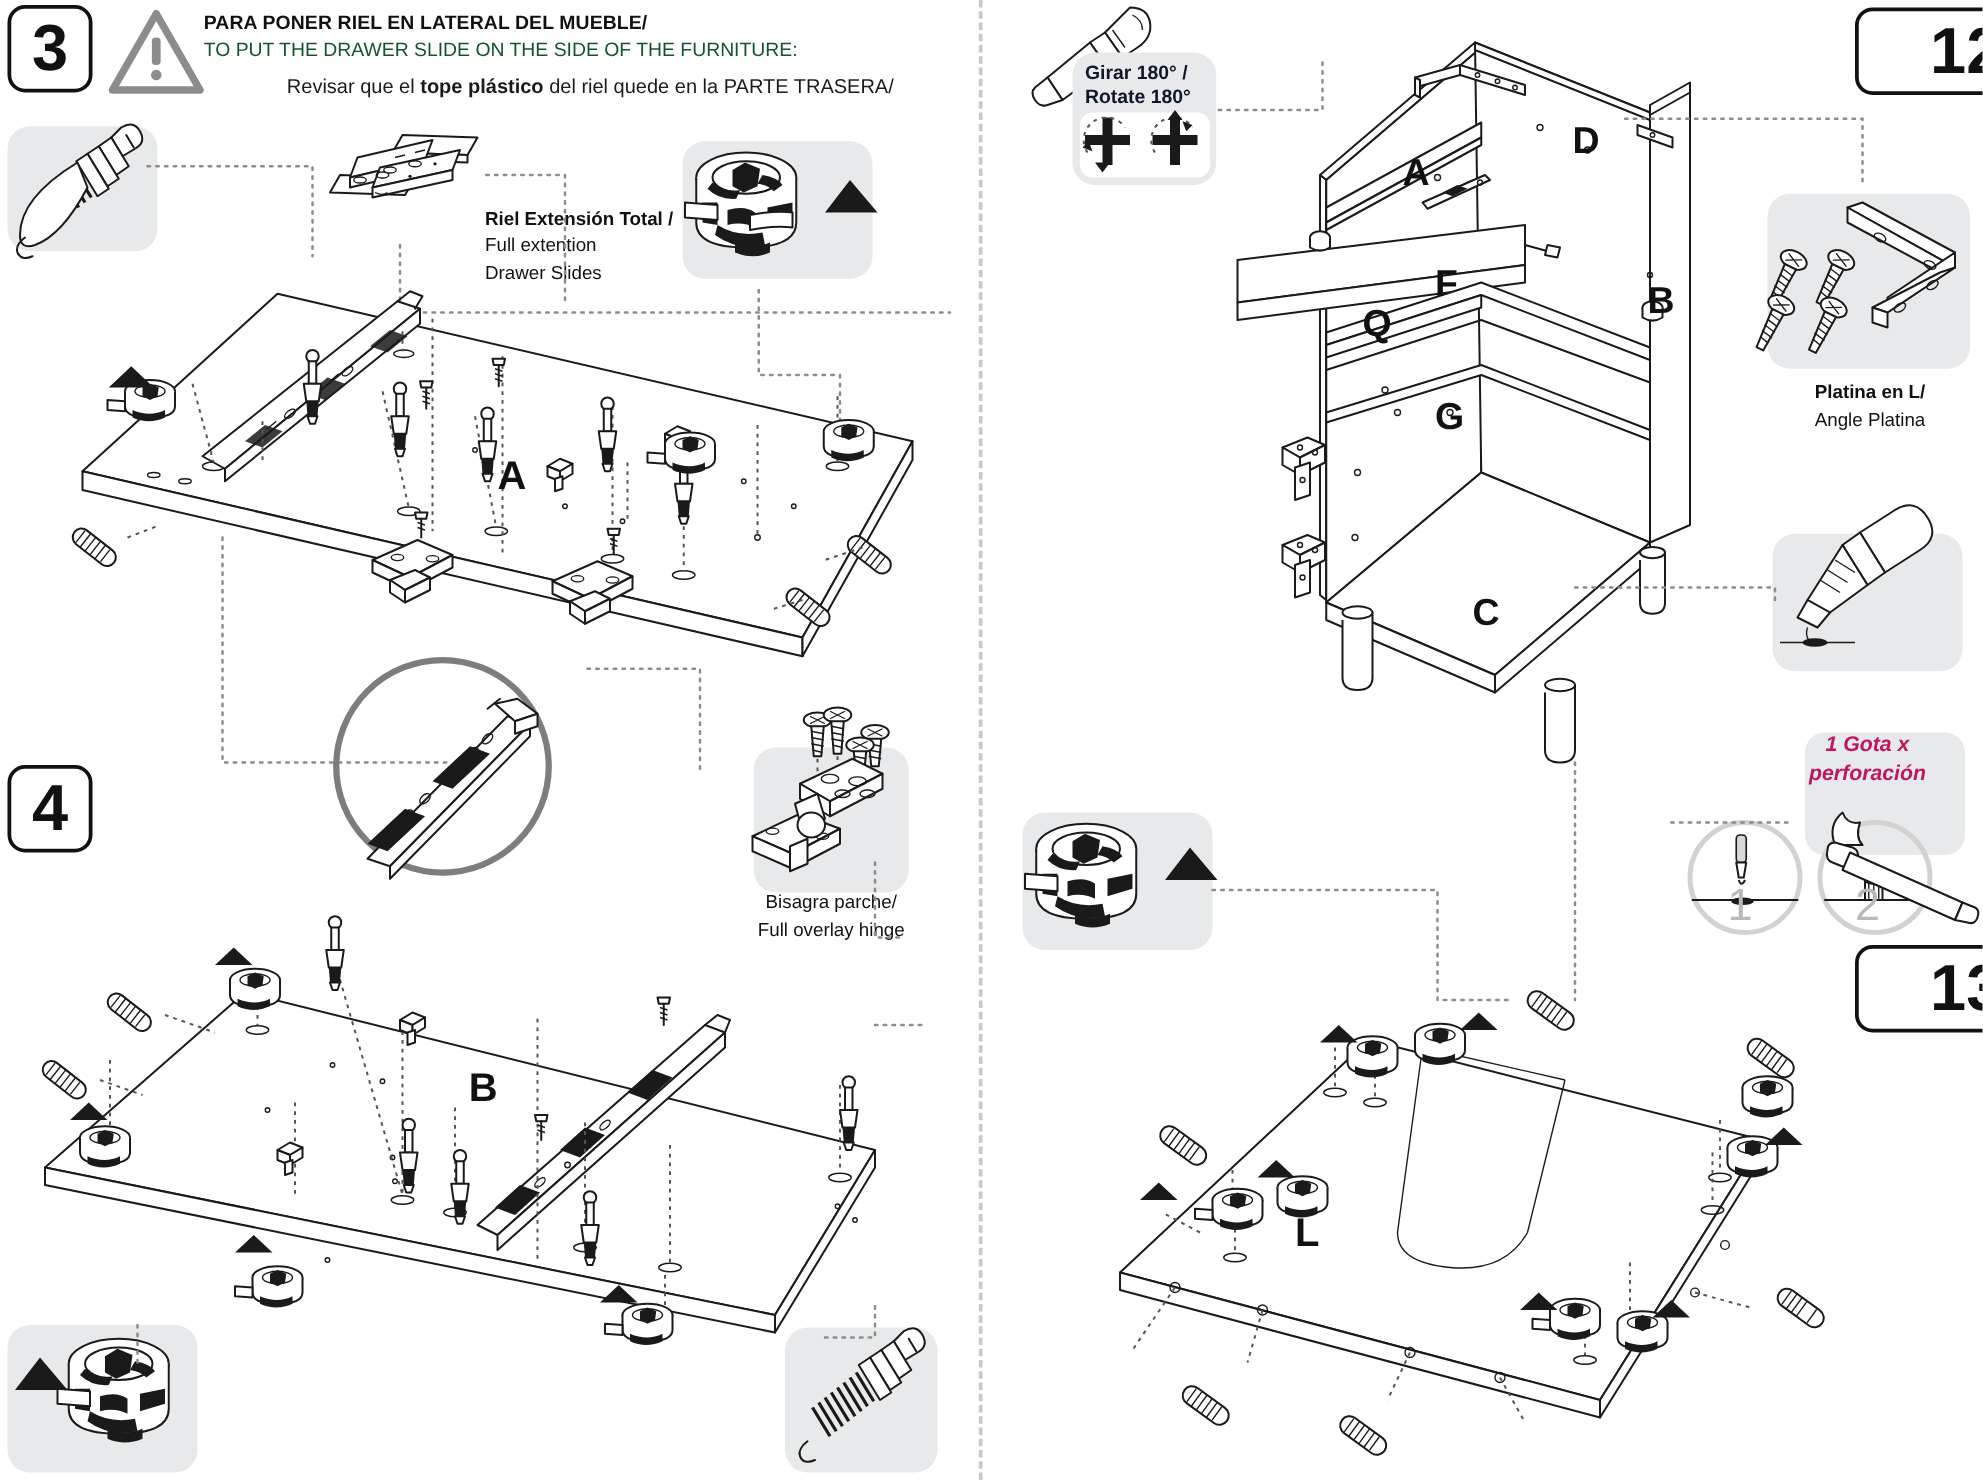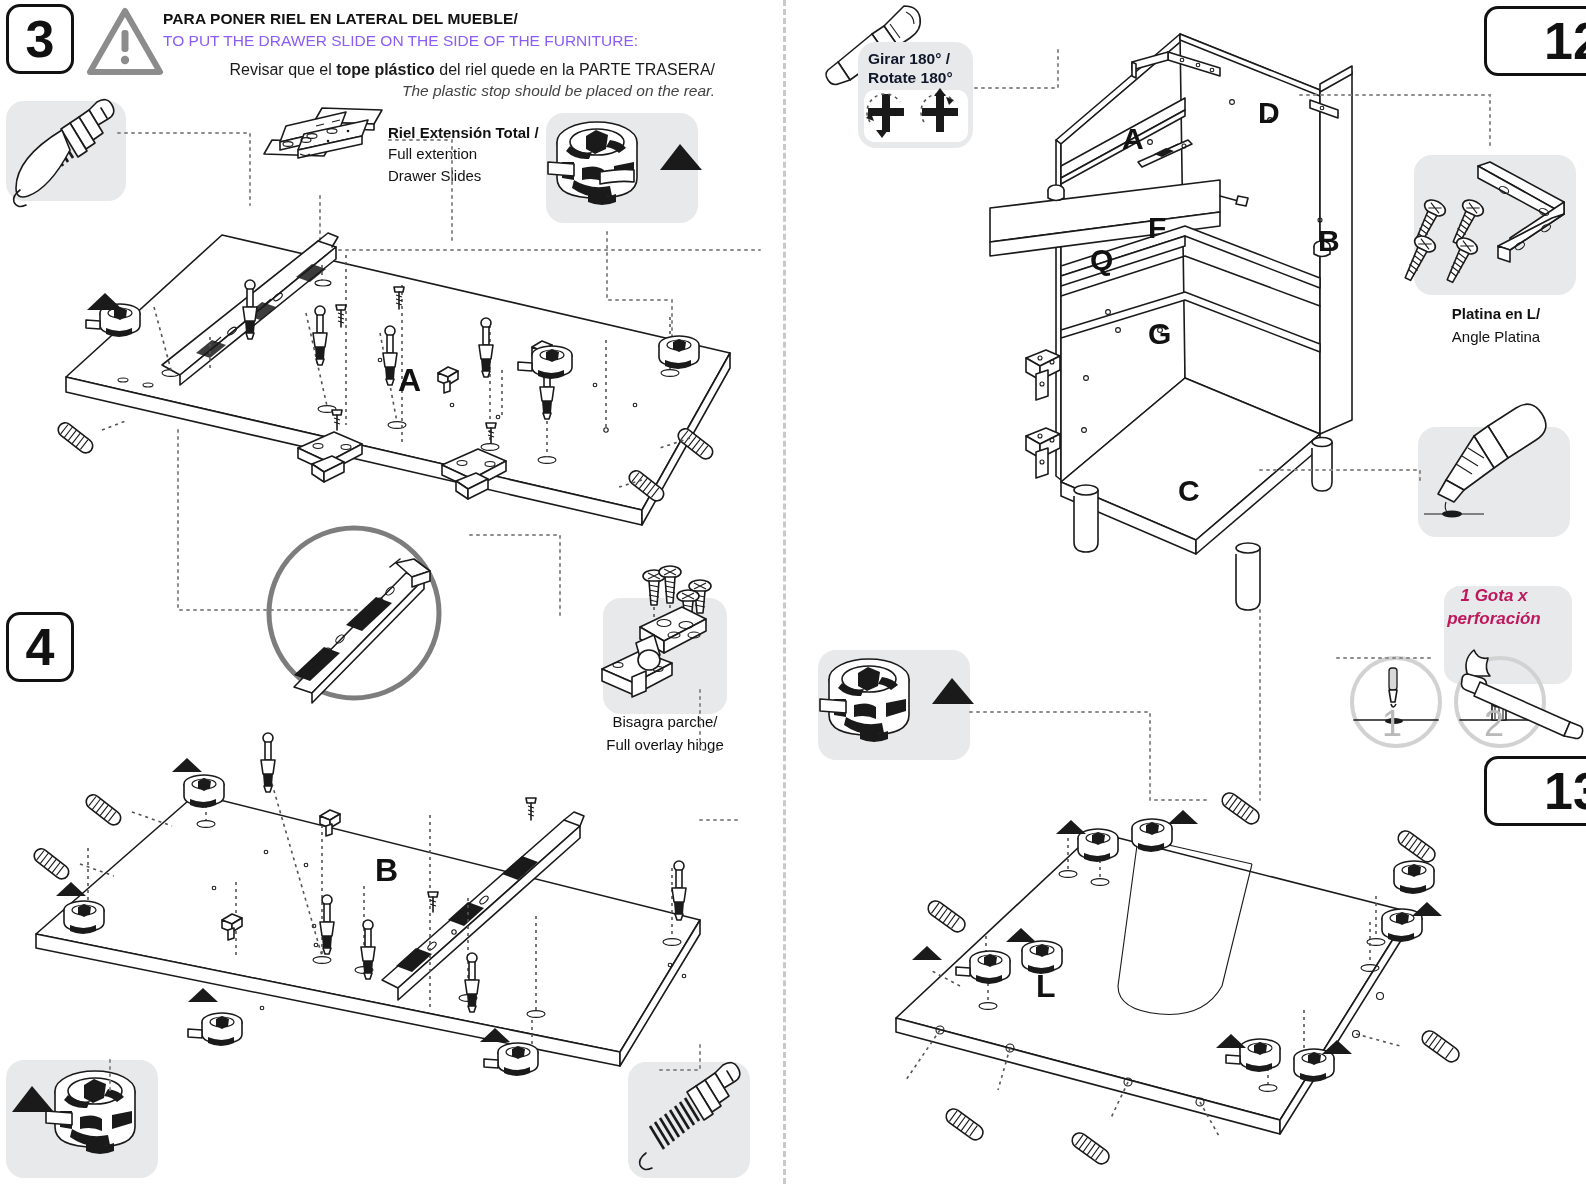--- a/index.html
+++ b/index.html
@@ -22,21 +22,21 @@
   .graybox{position:absolute;background:#e8e9ea;border-radius:18px;}
 
   .label{position:absolute;line-height:1.22;}
   .panel-letter{position:absolute;font-weight:700;color:#111;}
 
   
   .warn{position:absolute;}
   .warn svg{display:block;}
 
   .hdr-title{font-weight:700;font-size:15.5px;letter-spacing:.1px;color:#111;}
-  .hdr-sub{font-size:15.5px;color:#8b5cf6;}
+  .hdr-sub{font-size:15.5px;color:#14532d;}
   .hdr-line4{font-size:15.5px;color:#444;font-style:italic;text-align:right;}
 
   .cap{font-size:15px;text-align:center;color:#111;line-height:1.3;}
   .cap-i{font-style:italic;font-weight:700;font-size:17px;color:#be185d;
          text-align:center;line-height:1.35;}
 
   .rot-label{font-size:15.5px;font-weight:700;color:#0f172a;line-height:1.25;}
 
   .numglyph{position:absolute;font-size:34px;color:#b9b9b9;font-weight:400;}
 
@@ -66,21 +66,20 @@
       <circle cx="39" cy="54" r="4.2" fill="#8c8c8c"></circle>
     </svg>
   </div>
 
   <div class="label hdr-title" style="left:163px;top:10px;width:620px;">PARA PONER RIEL EN LATERAL DEL MUEBLE/</div>
   <div class="label hdr-sub" style="left:163px;top:32px;width:640px;">TO PUT THE DRAWER SLIDE ON THE SIDE OF THE FURNITURE:</div>
 
   <div class="label" style="left:130px;top:60px;width:585px;text-align:right;font-size:16px;">
     <span>Revisar que el </span><b>tope plástico</b><span> del riel quede en la PARTE TRASERA/</span>
   </div>
-  <div class="label hdr-line4" style="left:130px;top:82px;width:585px;">The plastic stop should be placed on the rear.</div>
 
   <div class="graybox" style="left:6px;top:101px;width:120px;height:100px;"></div>
   <svg class="art" style="left:0px;top:88px;" width="130" height="130" viewBox="0 0 130 130">
     <g>
       <path class="st-w" d="M97 14 q10 -6 15 3 q5 9 -4 14 l-10 6 l-9 -15 Z"></path>
       <path class="st-w" d="M89 22 l14 23 l-10 7 l-14 -23 Z"></path>
       <path class="st-w" d="M79 29 l16 26 l-9 6 l-16 -26 Z"></path>
       <path class="st-w" d="M70 35 l17 28 l-9 6 l-17 -28 Z"></path>
       <g stroke="#1a1a1a" stroke-width="2.6" fill="none">
         <path d="M59 47 l14 23"></path>
@@ -114,21 +113,21 @@
       <ellipse class="st-thin" cx="70" cy="27" rx="5" ry="2.4"></ellipse>
       <circle class="st-b" cx="86" cy="27" r="1.3"></circle>
       <circle class="st-b" cx="66" cy="37" r="1.3"></circle>
       <ellipse class="st-thin" cx="26" cy="40" rx="5" ry="2.4"></ellipse>
       <ellipse class="st-thin" cx="44" cy="36" rx="5" ry="2.4"></ellipse>
       <path class="st-thin" d="M38 50 q6 3 10 0"></path>
     </g>
   </svg>
 
   <div class="label cap" style="left:388px;top:122px;width:170px;text-align:left;line-height:1.42;">
-    <div style="font-weight:700;">Riel Extensión Total /</div>
+    <div style="font-weight:700;margin-top:43px;">Riel Extensión Total /</div>
     <div>Full extention</div>
     <div>Drawer Slides</div>
   </div>
 
   <div class="graybox" style="left:546px;top:113px;width:152px;height:110px;"></div>
   <svg class="art" style="left:552px;top:116px;" width="120" height="106" viewBox="0 0 120 106">
     <g>
       <ellipse class="st-w" cx="45" cy="26" rx="40" ry="20" stroke-width="3.2"></ellipse>
       <path class="st-w" d="M5 26 L5 62 q0 20 40 20 q40 0 40 -20 L85 26" stroke-width="3.2"></path>
       <ellipse class="st-w" cx="45" cy="26" rx="27" ry="13" stroke-width="3"></ellipse>

